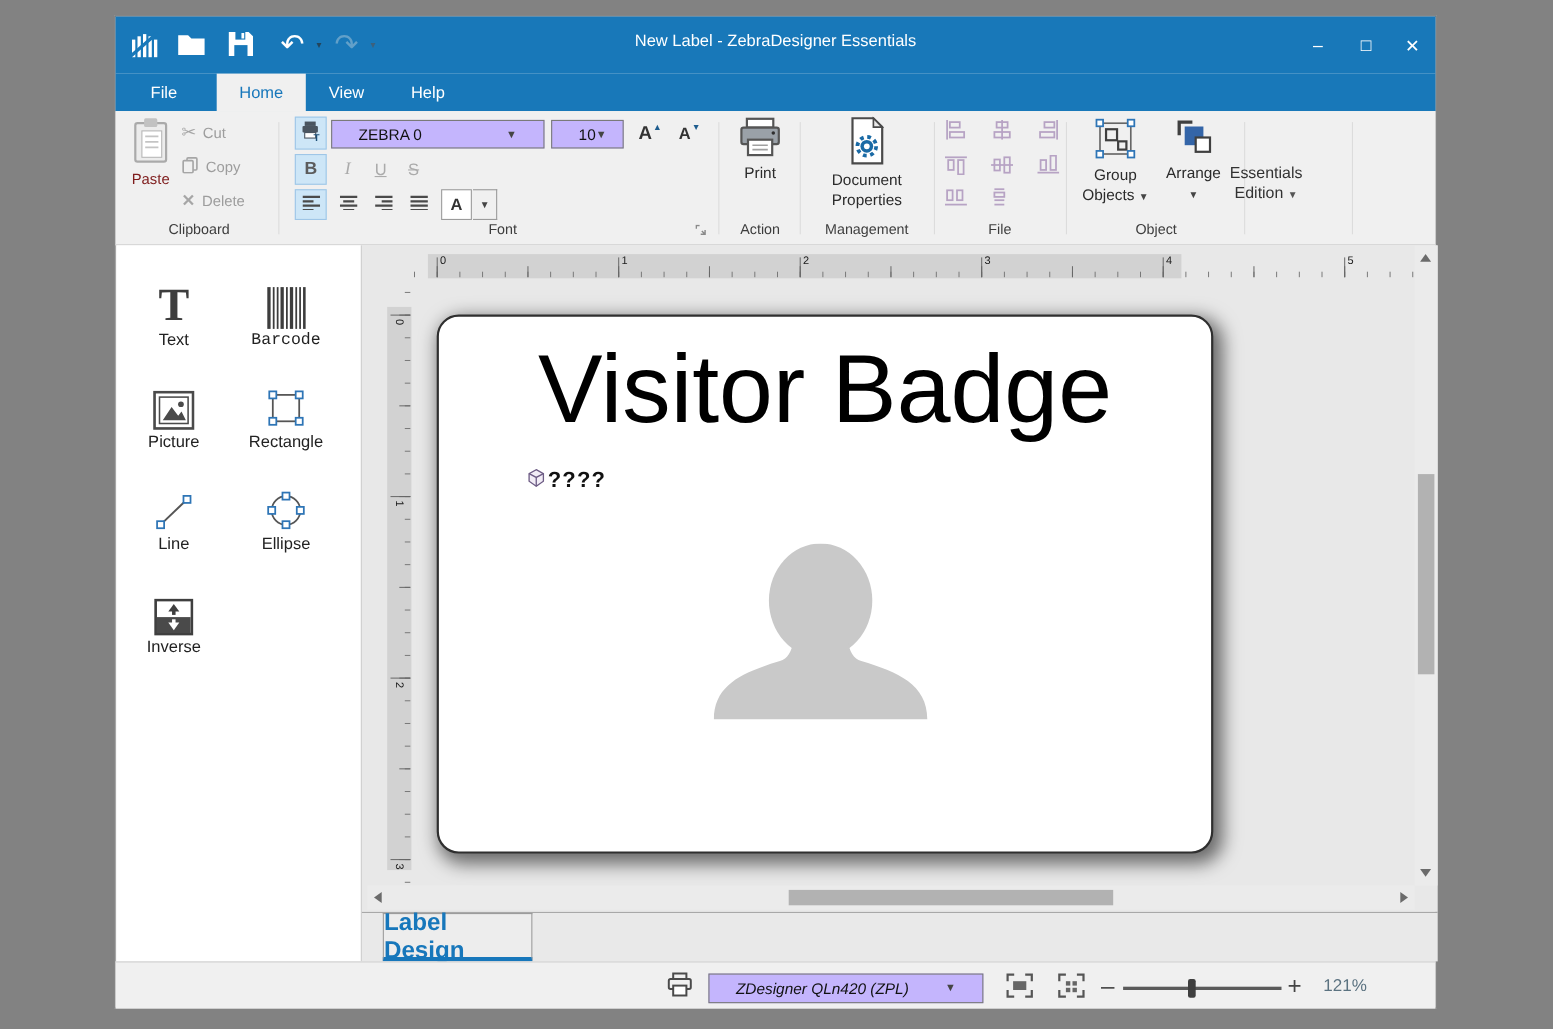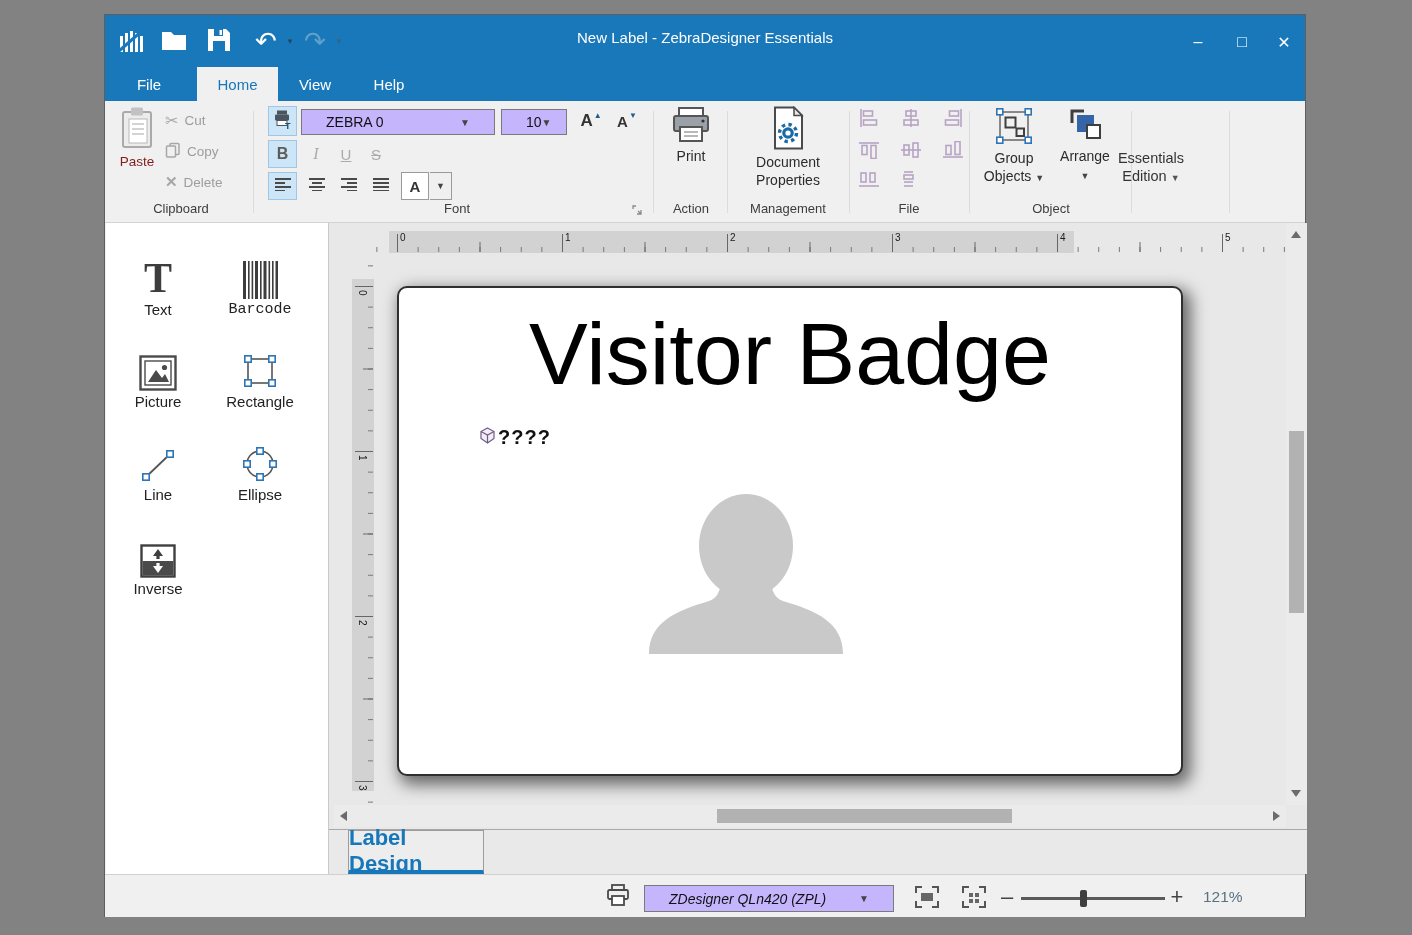--- a/index.html
+++ b/index.html
@@ -483,21 +483,21 @@
 
       <div class="a vruler" style="left:23px;top:36px;height:554px;">
         <div class="vband" style="top:20px;height:512px;"></div>
         <div class="vticks"></div>
         <span class="vnum" style="top:31px;">0</span>
         <span class="vnum" style="top:196px;">1</span>
         <span class="vnum" style="top:361px;">2</span>
         <span class="vnum" style="top:526px;">3</span>
       </div>
 
-      <div class="a doclabel" style="left:68px;top:63px;width:786px;height:490px;">
+      <div class="a doclabel" style="left:68px;top:63px;width:706px;height:490px;border-radius:20px;">
         <div class="a doctitle" style="left:0;top:22px;">Visitor Badge</div>
         <div class="a ph" style="left:80px;top:138px;">
           <span><svg width="17" height="17" viewBox="0 0 17 17">
                 <path d="M8.5 1 L15 4.5 L15 11.5 L8.5 16 L2 11.5 L2 4.5 Z" fill="#f2edf6" stroke="#6d5c85" stroke-width="1.2"></path>
                 <path d="M2 4.5 L8.5 8 L15 4.5 M8.5 8 L8.5 16" fill="none" stroke="#6d5c85" stroke-width="1.2"></path>
               </svg></span>
           <span>????</span>
         </div>
         <div class="a" style="left:232px;top:206px;width:230px;height:160px;">
           <span><svg width="230" height="160" viewBox="0 0 230 160">

